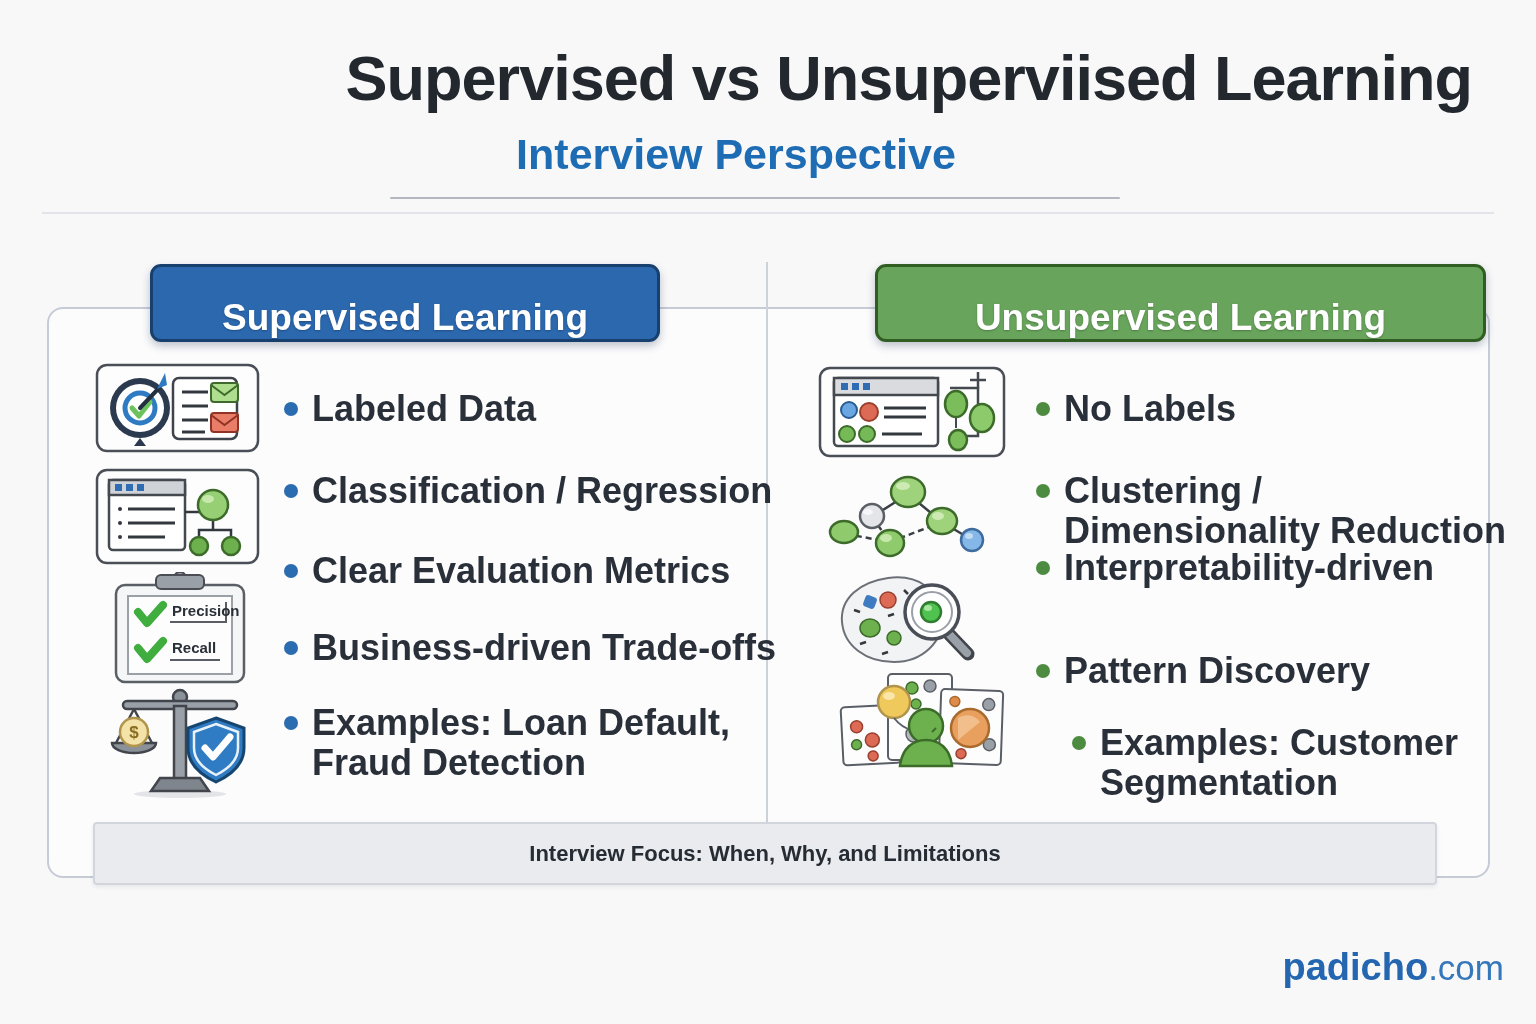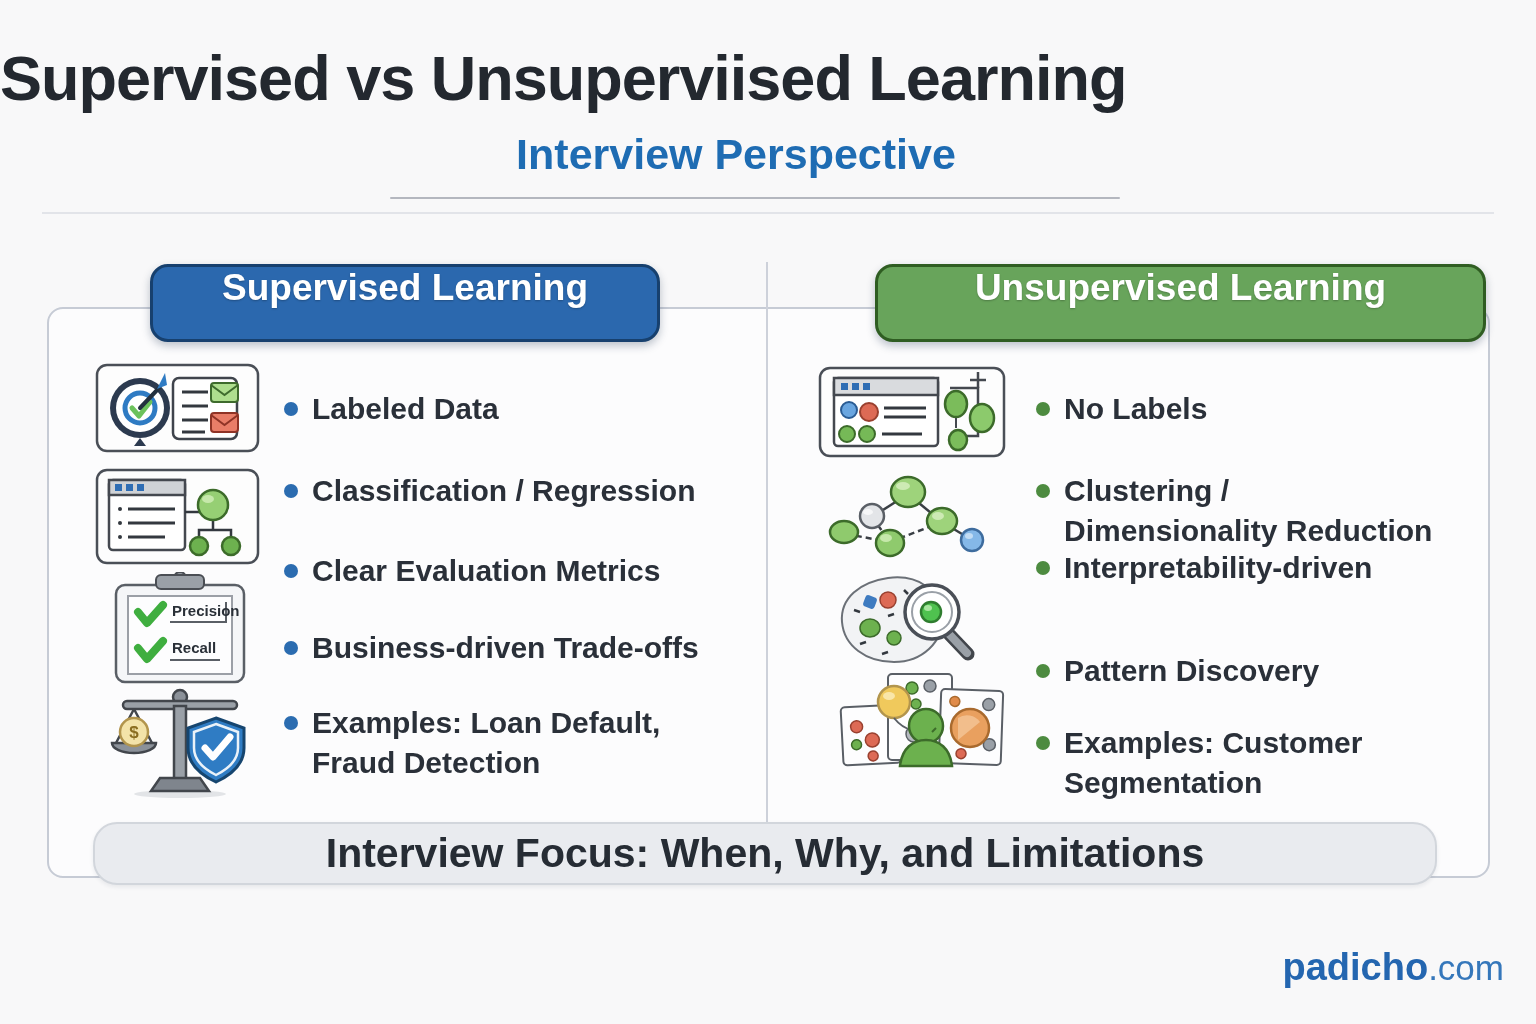--- a/index.html
+++ b/index.html
@@ -1,54 +1,54 @@
 <!DOCTYPE html>
 <html><head>
 <meta charset="utf-8">
 <style>
   * { margin:0; padding:0; box-sizing:border-box; }
   html,body { background:#f8f8f9; }
   body { font-family:"Liberation Sans","DejaVu Sans",sans-serif; }
   .canvas { position:relative; width:1536px; height:1024px; background:#f8f8f9; overflow:hidden; }
 
-  .title { position:absolute; top:42px; left:0; width:1472px; text-align:left;
+  .title { position:absolute; top:42px; left:0; width:1472px; text-align:right;
            font-size:63px; font-weight:700; color:#23282f; letter-spacing:-1px; }
   .subtitle { position:absolute; top:130px; left:0; width:1472px; text-align:center;
               font-size:43px; font-weight:700; color:#1e6cb3; }
   .rule-short { position:absolute; top:197px; left:390px; width:730px; height:2px;
                 background:#b4b7bf; border-radius:2px; }
   .rule-wide  { position:absolute; top:212px; left:42px; width:1452px; height:2px;
                 background:#e2e4e9; }
 
   .card { position:absolute; top:307px; left:47px; width:1443px; height:571px;
           background:#fcfcfd; border:2px solid #c6cbd5; border-radius:16px; }
   .v-divider { position:absolute; top:262px; left:766px; width:2px; height:576px;
                background:#cdd1da; }
 
-  .pill { position:absolute; top:264px; height:78px; border-radius:18px;
-          display:flex; align-items:flex-start; justify-content:center;
+  .pill { position:absolute; top:264px; height:78px; border-radius:11px;
+          display:flex; align-items:flex-end; justify-content:center;
           color:#ffffff; font-size:37px; font-weight:700;
           text-shadow:0 1px 2px rgba(0,0,0,.25);
           box-shadow:0 4px 8px rgba(25,45,75,.28); }
   .pill-blue  { left:150px; width:510px; background:#2b68ae; border:3px solid #17406e; }
   .pill-green { left:875px; width:611px; background:#68a45b; border:3px solid #2f5d22; }
 
   .icon { position:absolute; }
 
-  .bullet { position:absolute; padding-left:28px; font-size:30px; font-weight:700;
+  .bullet { position:absolute; padding-left:28px; font-size:36px; font-weight:700;
             color:#2a3039; line-height:40px; white-space:nowrap; }
   .bullet .dot { position:absolute; left:0; top:13px; width:14px; height:14px; border-radius:50%; }
   .bullet.left  .dot { background:#2b6cb0; }
   .bullet.right .dot { background:#4d8b40; }
   .bullet .line { display:block; }
 
   .focus-bar { position:absolute; top:822px; left:93px; width:1344px; height:63px;
-               background:#e9ebef; border:2px solid #d2d6dc; border-radius:24px;
+               background:#e9ebef; border:2px solid #d2d6dc; border-radius:4px;
                display:flex; align-items:center; justify-content:center;
-               font-size:41px; font-weight:700; color:#262c34;
+               font-size:22px; font-weight:700; color:#262c34;
                box-shadow:0 2px 4px rgba(30,40,60,.08); }
 
   .brand { position:absolute; top:946px; right:32px; font-size:38px; font-weight:700;
            color:#2466b0; letter-spacing:0;text-align:center; }
   .brand .tld { font-weight:400; font-size:35px; color:#3577bb; }
 </style>
 </head>
 <body>
 
 <div class="canvas">
@@ -261,21 +261,21 @@
     <span class="line">Dimensionality Reduction</span>
   </div>
   <div class="bullet right" style="left:1036px;top:548px">
     <span class="dot"></span>
     <span class="line">Interpretability-driven</span>
   </div>
   <div class="bullet right" style="left:1036px;top:651px">
     <span class="dot"></span>
     <span class="line">Pattern Discovery</span>
   </div>
-  <div class="bullet right" style="left:1036px;top:723px">
+  <div class="bullet right" style="left:1072px;top:723px">
     <span class="dot"></span>
     <span class="line">Examples: Customer</span>
     <span class="line">Segmentation</span>
   </div>
 
   <div class="focus-bar">
     <span>Interview Focus: When, Why, and Limitations</span>
   </div>
 
   <div class="brand"><span>padicho</span><span class="tld">.com</span></div>

